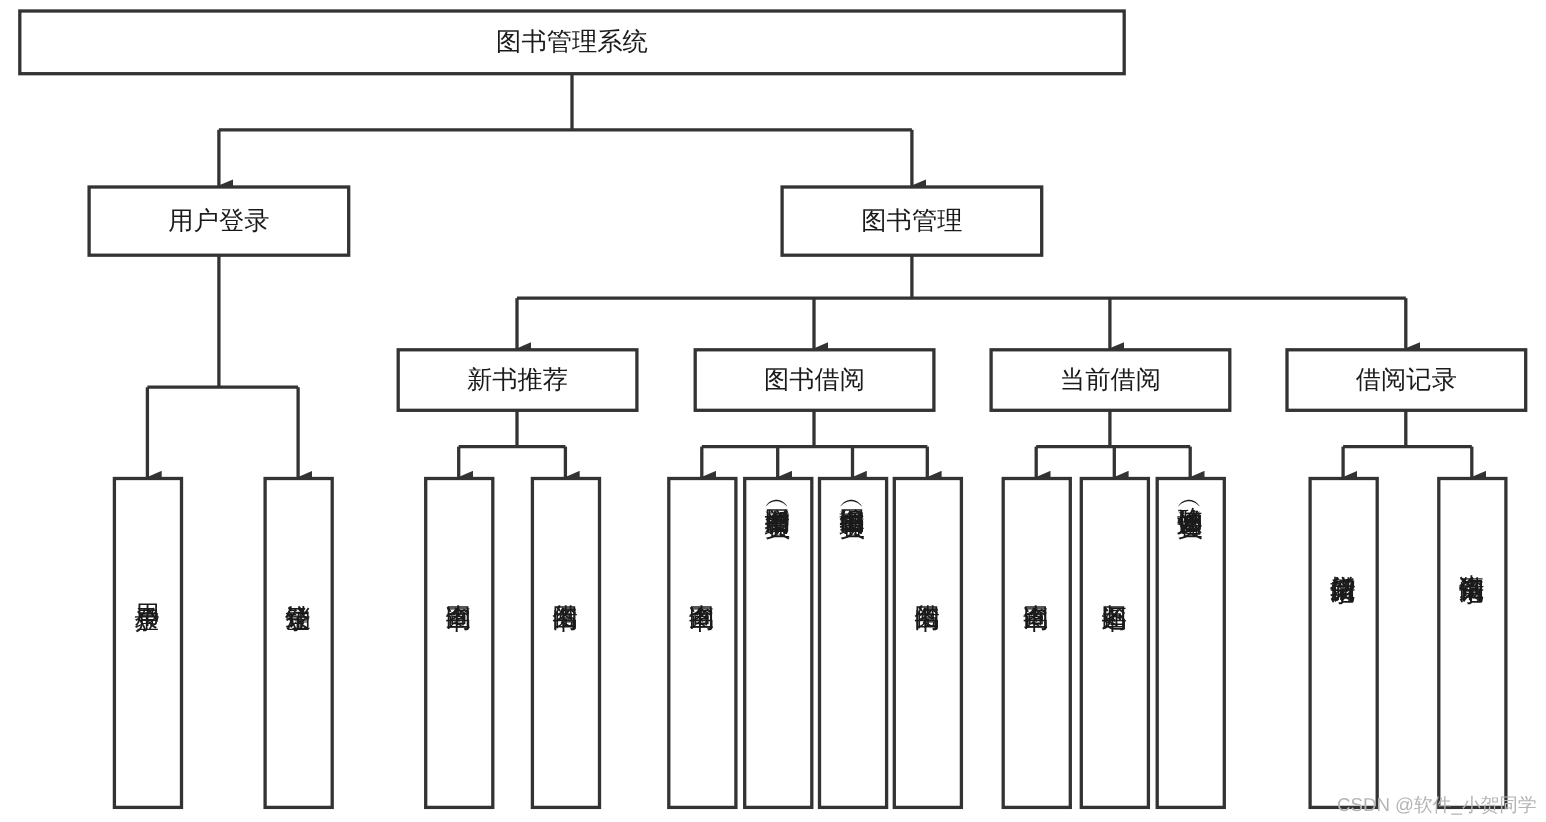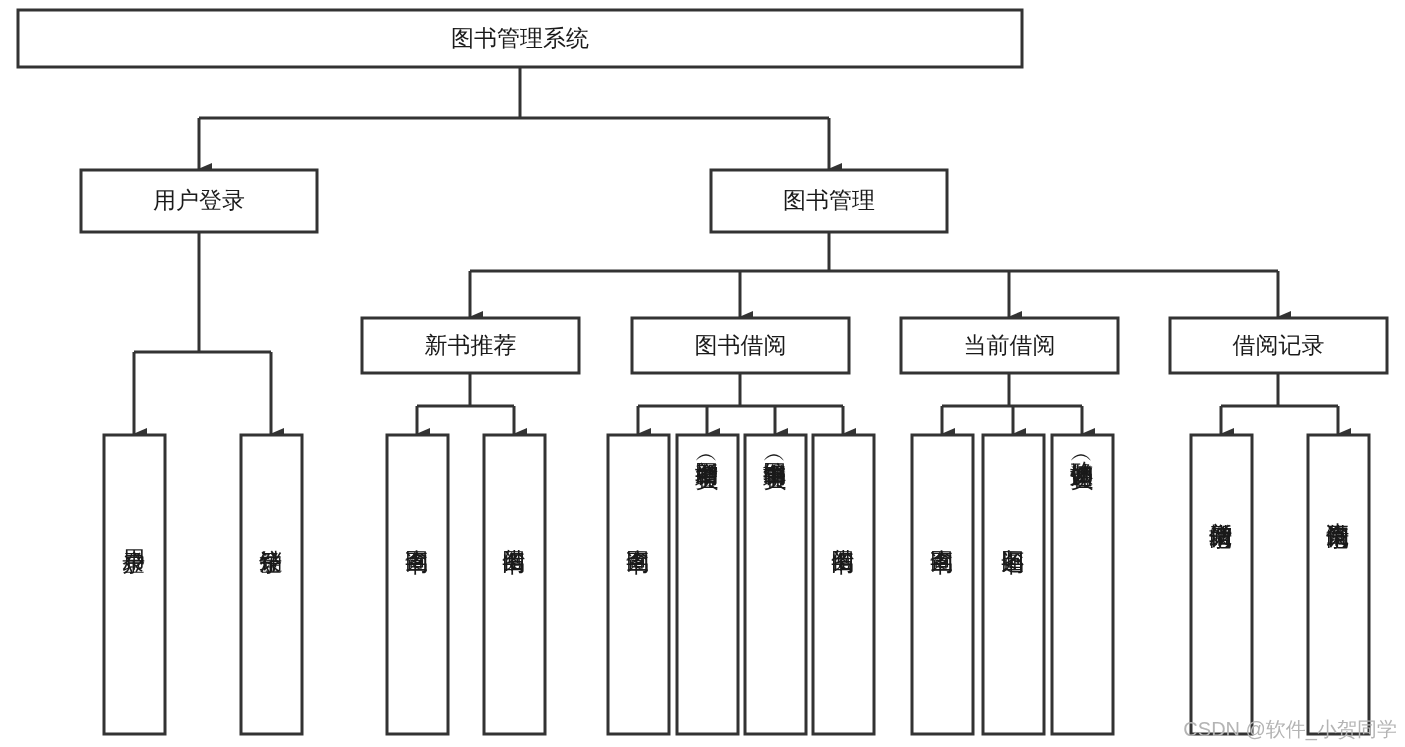--- a/index.html
+++ b/index.html
@@ -59,21 +59,21 @@
     color: #1a1a1a;
     letter-spacing: 1px;
     white-space: nowrap;
     pointer-events: none;
   }
   .watermark {
     position: absolute;
     right: 8px;
     bottom: 4px;
     font-family: "Liberation Sans", "DejaVu Sans", sans-serif;
-    font-size: 20px;
+    font-size: 17px;
     color: #b4b4b4;
     white-space: nowrap;
     user-select: none;
   }
 </style>
 </head>
 <body>
 
 <div id="diagram-root">
 

